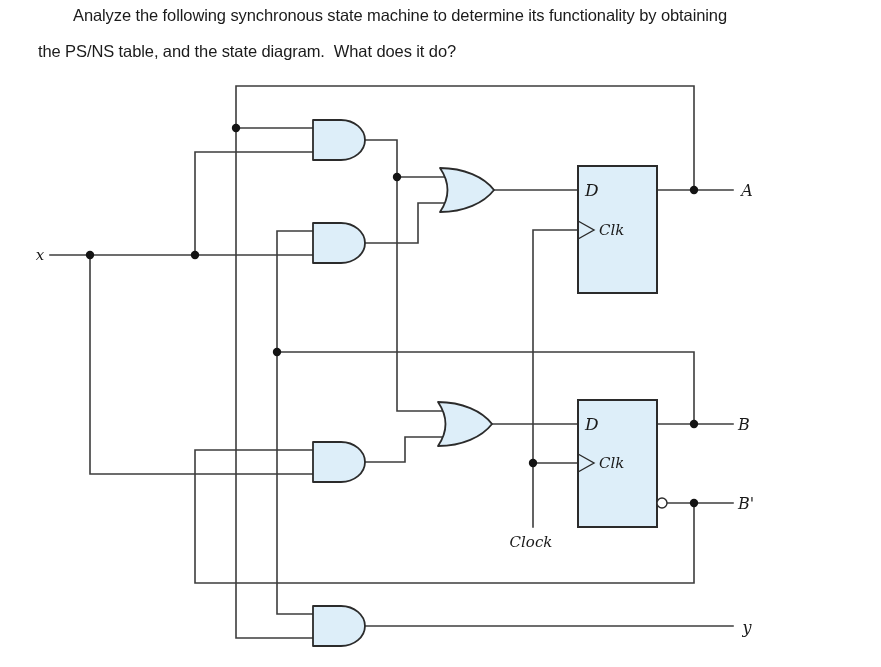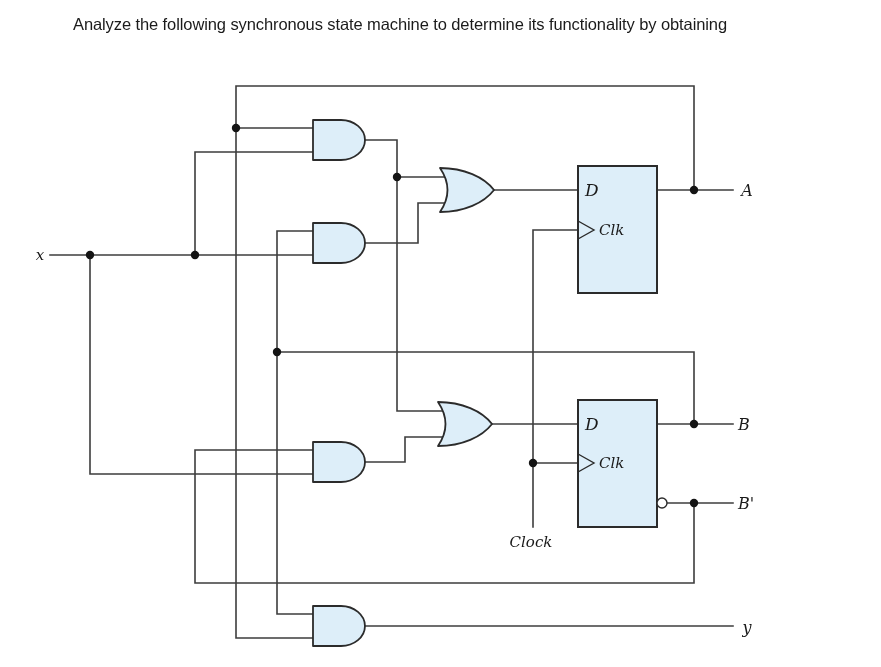--- a/index.html
+++ b/index.html
@@ -4,29 +4,30 @@
 <style>
   html,body{margin:0;padding:0;background:#ffffff;}
   .page{
     position:relative;width:881px;height:667px;background:#ffffff;overflow:hidden;
     font-family:"Liberation Sans",sans-serif;
   }
   .title-line{
     position:absolute;white-space:pre;color:#1b1b1b;
     font-size:16.5px;letter-spacing:-0.1px;
   }
-  .title-line.l1{left:73px;top:15px;text-align:center;}
+  .title-line.l1{left:73px;top:6px;text-align:center;}
   .title-line.l2{left:38px;top:42px;}
   svg{position:absolute;left:0;top:0;}
 </style>
 </head>
 <body>
 
 <div class="page">
   <div class="title-line l1">Analyze the following synchronous state machine to determine its functionality by obtaining</div>
+  <div class="title-line l2">the PS/NS table, and the state diagram.  What does it do?</div>
   <svg id="circuit" width="881" height="667" viewBox="0 0 881 667">
       <polyline points="50,255 313,255" fill="none" stroke="#3d3d3d" stroke-width="1.6" stroke-linecap="square"></polyline>
       <polyline points="195,255 195,152 313,152" fill="none" stroke="#3d3d3d" stroke-width="1.6" stroke-linecap="square"></polyline>
       <polyline points="90,255 90,474 313,474" fill="none" stroke="#3d3d3d" stroke-width="1.6" stroke-linecap="square"></polyline>
       <polyline points="236,128 313,128" fill="none" stroke="#3d3d3d" stroke-width="1.6" stroke-linecap="square"></polyline>
       <polyline points="694,190 694,86 236,86 236,638 313,638" fill="none" stroke="#3d3d3d" stroke-width="1.6" stroke-linecap="square"></polyline>
       <polyline points="365,140 397,140 397,411 450,411" fill="none" stroke="#3d3d3d" stroke-width="1.6" stroke-linecap="square"></polyline>
       <polyline points="397,177 450,177" fill="none" stroke="#3d3d3d" stroke-width="1.6" stroke-linecap="square"></polyline>
       <polyline points="365,243 418,243 418,203 450,203" fill="none" stroke="#3d3d3d" stroke-width="1.6" stroke-linecap="square"></polyline>
       <polyline points="494,190 578,190" fill="none" stroke="#3d3d3d" stroke-width="1.6" stroke-linecap="square"></polyline>

